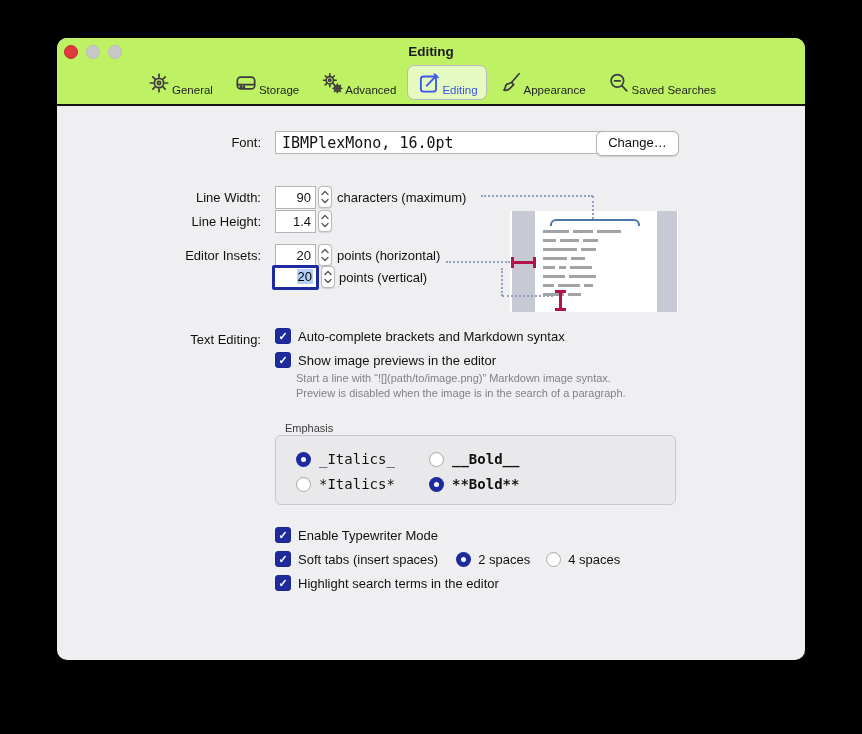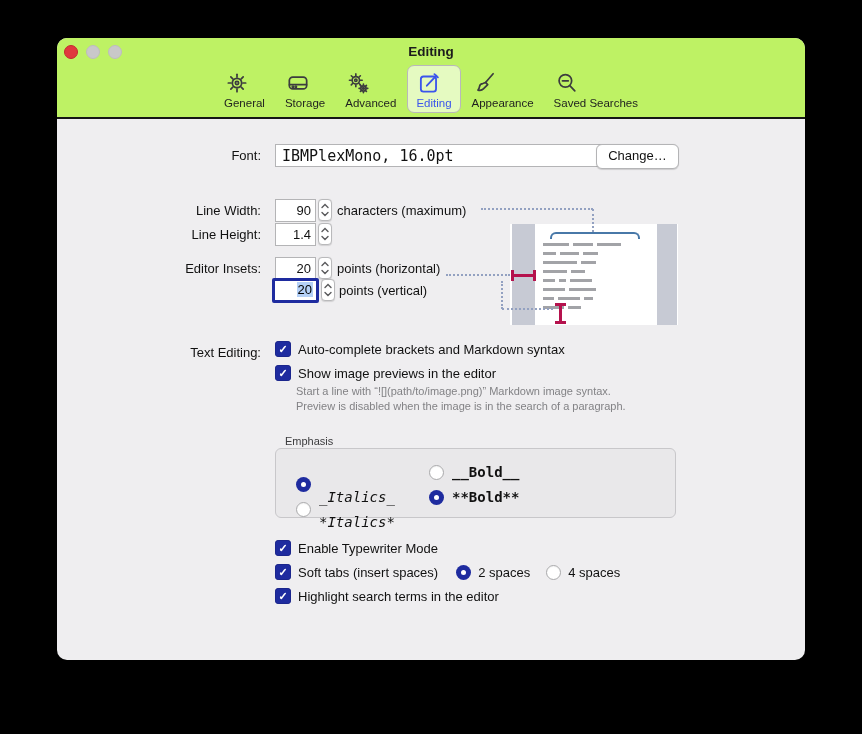--- a/index.html
+++ b/index.html
@@ -7,21 +7,21 @@
   .window{position:absolute;left:57px;top:38px;width:748px;height:622px;background:#efeef0;border-radius:10px;overflow:hidden;box-shadow:0 25px 60px rgba(0,0,0,.65);}
   
   .header{background:#bef264;border-bottom:2px solid #151515;}
   .titlebar{position:relative;height:26px;}
   .traffic{position:absolute;top:7px;left:7px;display:flex;gap:8px;}
   .light{width:12px;height:12px;border-radius:50%;}
   .light.red{background:#e0393e;border:0.5px solid #c42b30;}
   .light.gray{background:#c9c8c9;border:0.5px solid #bdbcbd;}
   .wtitle{position:absolute;left:0;right:0;top:6px;text-align:center;font-size:13.5px;font-weight:bold;color:#1c1c1c;}
   .toolbar{display:flex;justify-content:center;align-items:flex-start;gap:2px;padding:1px 0 4px 0;}
-  .tab{display:flex;flex-direction:column;align-items:flex-start;padding:4px 8px 3px;border:1px solid transparent;border-radius:7px;cursor:default;}
+  .tab{display:flex;align-items:flex-end;padding:4px 8px 3px;border:1px solid transparent;border-radius:7px;cursor:default;}
   .tab .ticon{width:26px;height:26px;display:block;}
   .tab .tlabel{font-size:11.5px;color:#1f1f1f;margin-top:1px;white-space:nowrap;}
   .tab.selected{border-color:#b9b8ba;background:rgba(255,255,255,.6);}
   .tab.selected .tlabel{color:#3b55ec;}
   
   .content{position:relative;height:546px;}
   .flabel{position:absolute;left:0;width:204px;text-align:right;font-size:13px;color:#111;}
   .tfield{position:absolute;background:#fff;border:1px solid #b4b4b6;box-sizing:border-box;}
   .mono{font-family:"DejaVu Sans Mono","Liberation Mono",monospace;}
   .font-field{left:218px;top:25px;width:371px;height:23px;font-size:15px;padding:2px 6px;color:#111;}
@@ -42,21 +42,21 @@
   .radio{width:15px;height:15px;border-radius:50%;box-sizing:border-box;display:inline-block;position:relative;flex:0 0 15px;}
   .radio.off{background:#fff;border:1px solid #a9a9ab;box-shadow:inset 0 1px 1px rgba(0,0,0,.05);}
   .radio.on{background:#1e2b9f;}
   .radio.on::after{content:"";position:absolute;left:5px;top:5px;width:5px;height:5px;border-radius:50%;background:#fff;}
   .help{position:absolute;left:239px;font-size:11px;color:#828285;white-space:nowrap;}
   
   .emph-label{position:absolute;left:228px;top:316px;font-size:11px;color:#3b3b3d;}
   .emph-box{position:absolute;left:218px;top:329px;width:401px;height:70px;background:#e9e8ea;border:1px solid #c8c7ca;border-radius:6px;box-sizing:border-box;}
   .emph-opt{position:absolute;display:flex;align-items:center;gap:8px;}
   .emph-opt .cl{font-size:14px;}
-  .it{font-style:italic;margin-top:25px;}
+  .it{}
   .bd{font-weight:bold;}
   
   .pv-page{position:absolute;left:453px;top:105px;width:168px;height:101px;background:#fff;}
   .pv-bar{position:absolute;top:0;bottom:0;background:#c7cad4;}
   .pv-bar.l{left:2px;width:23px;}
   .pv-bar.r{right:1px;width:20px;}
   .pv-brace{position:absolute;left:40px;top:8px;width:90px;height:7px;border:2px solid #4878a8;border-bottom:none;border-radius:6px 6px 0 0;box-sizing:border-box;}
   .pv-lines{position:absolute;left:33px;top:19px;width:92px;}
   .pv-row{display:flex;gap:4px;margin-bottom:6px;}
   .pv-seg{height:3px;background:#a2a3a7;}

